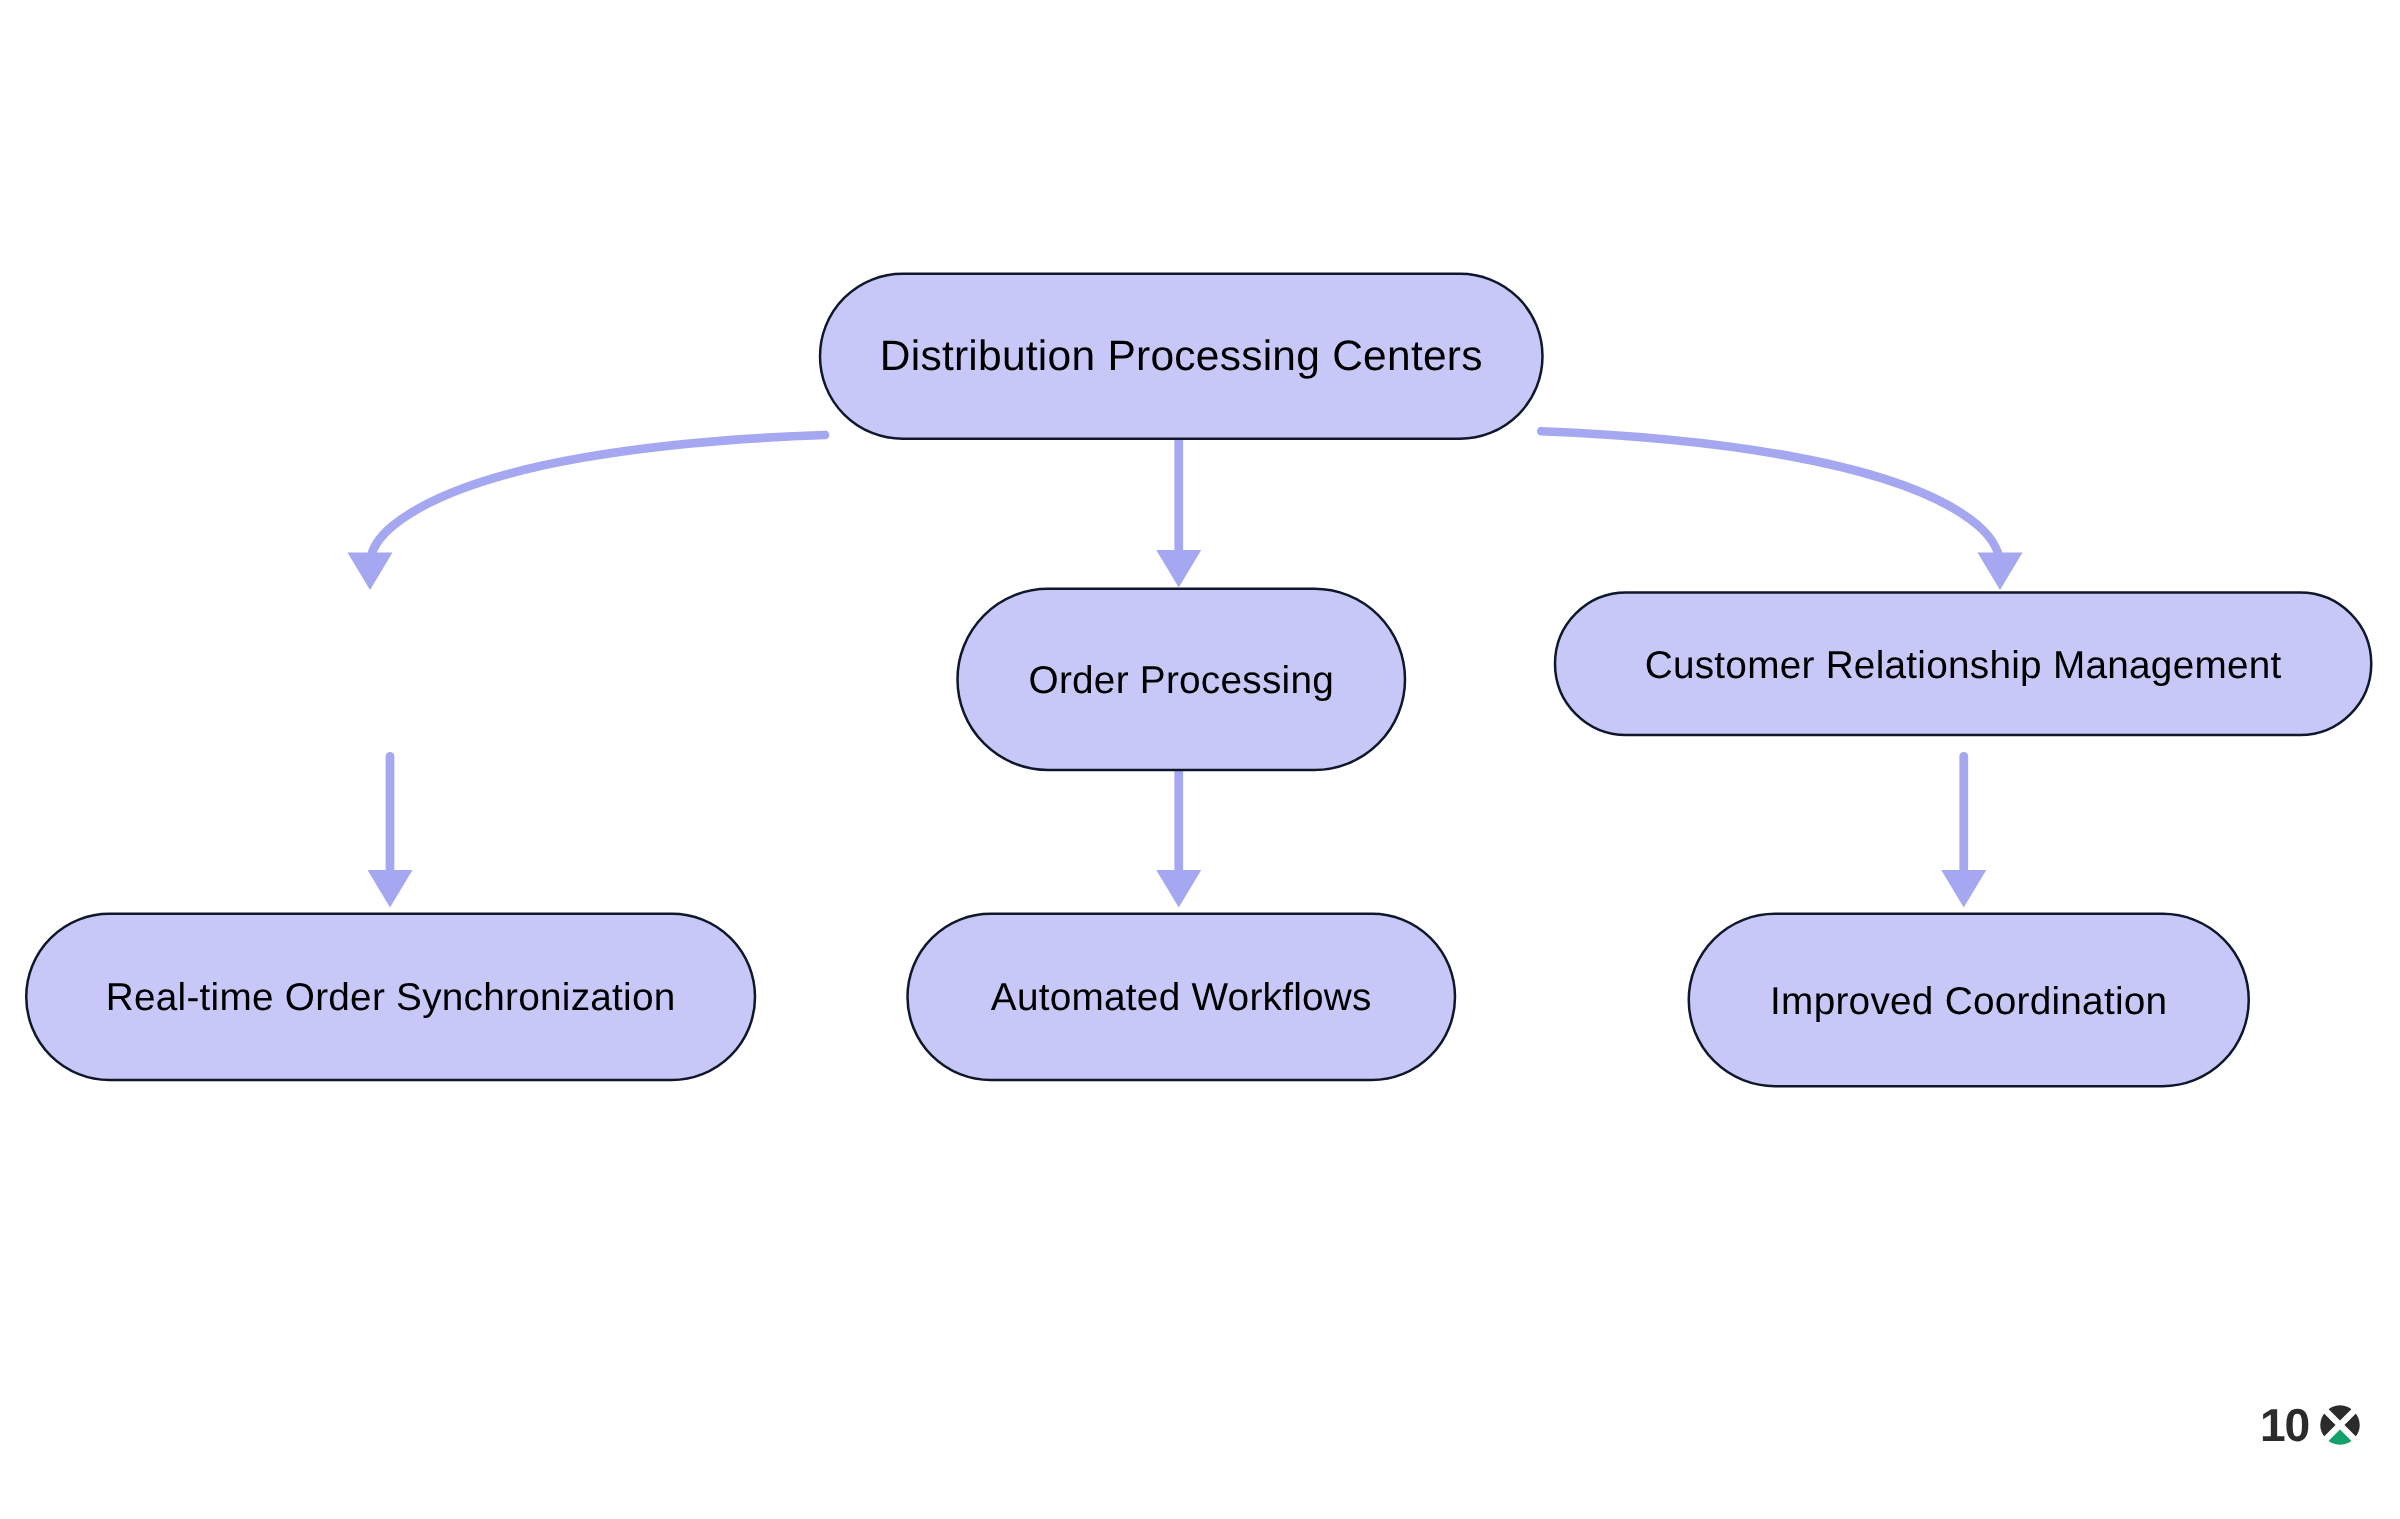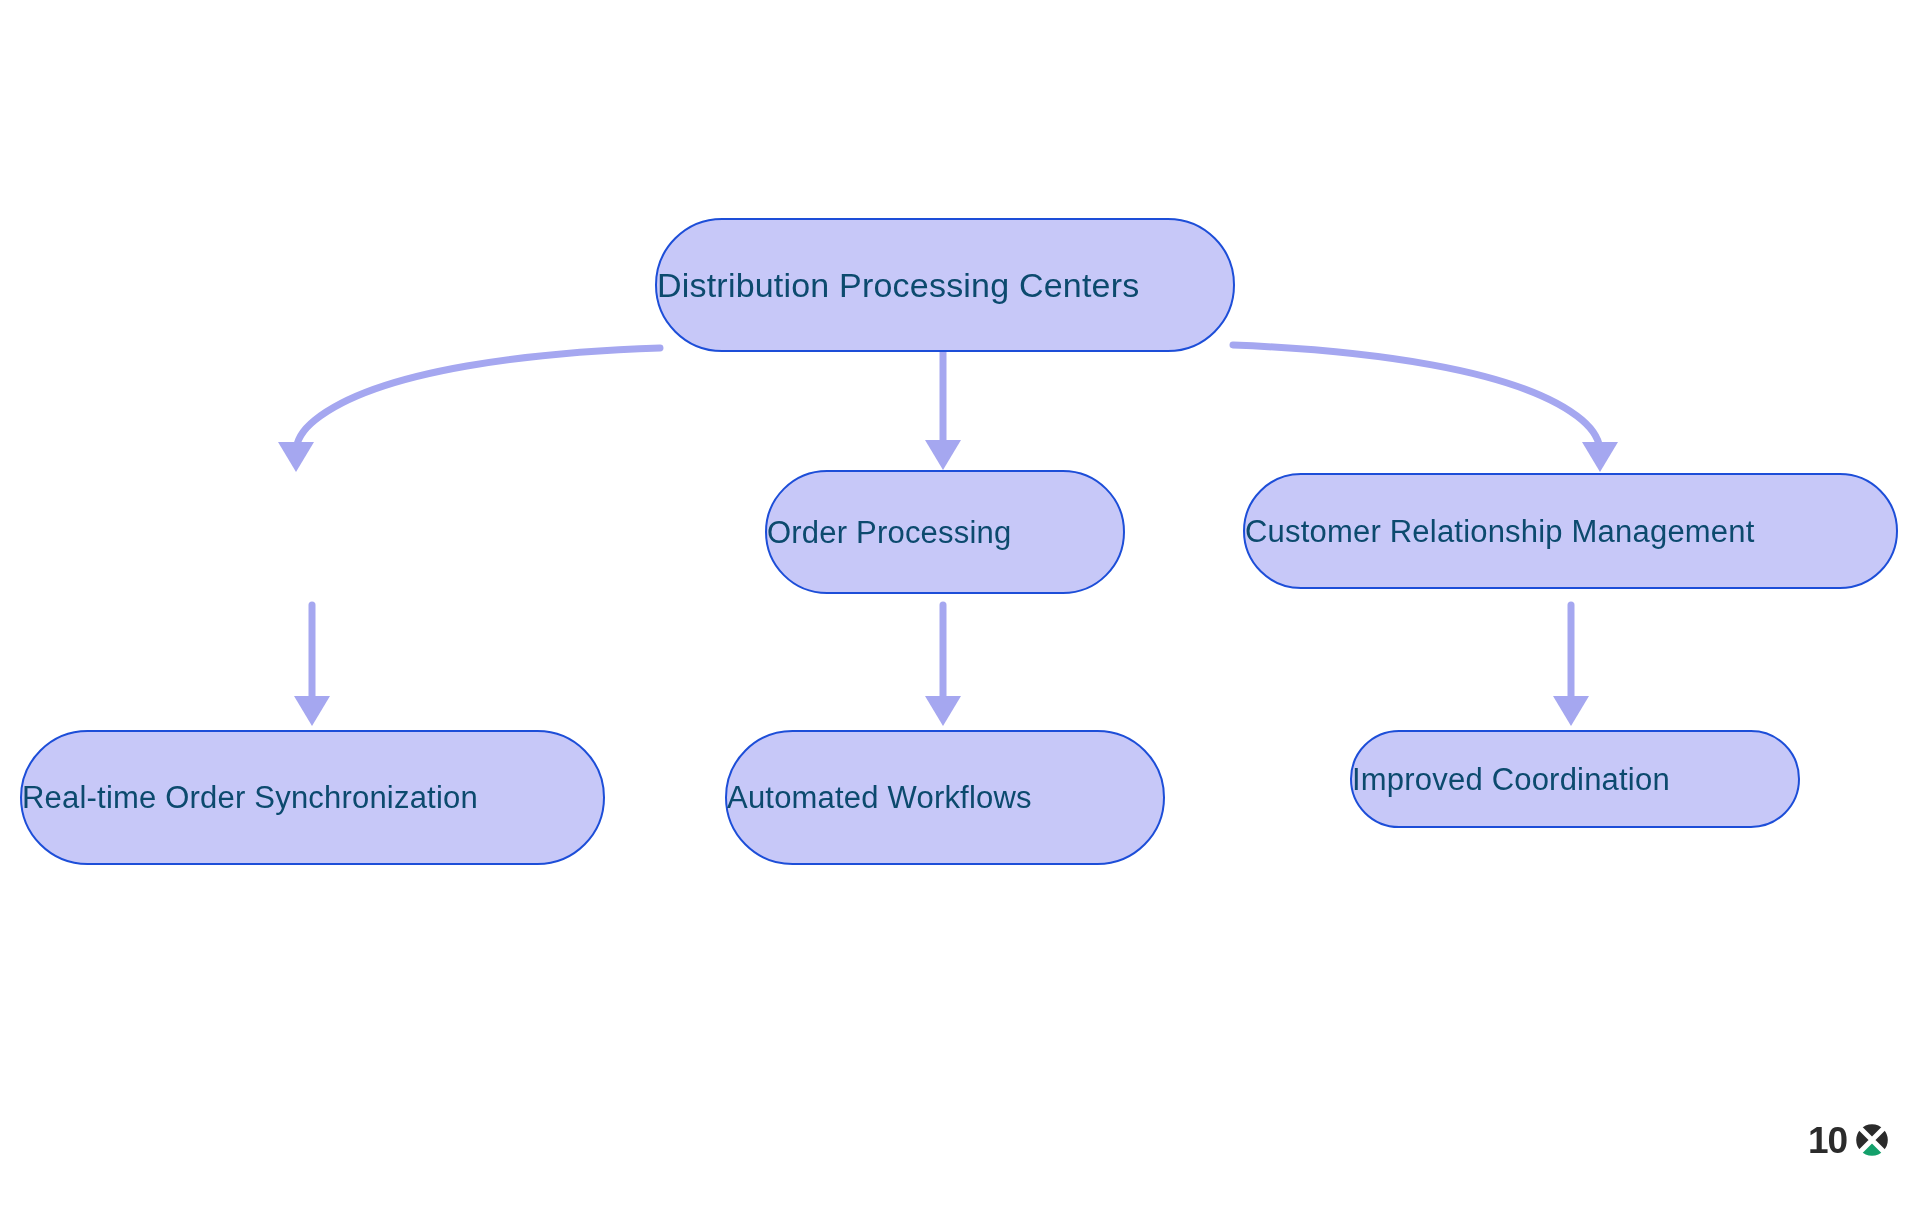--- a/index.html
+++ b/index.html
@@ -26,25 +26,25 @@
     top: 0;
     width: 1920px;
     height: 1215px;
     pointer-events: none;
   }
   .node {
     position: absolute;
     box-sizing: border-box;
     display: flex;
     align-items: center;
-    justify-content: flex-start;
+    justify-content: center;
     background: #c7c8f8;
-    border: 2px solid #1d4ed8;
+    border: 2px solid #0f172a;
     border-radius: 999px;
-    color: #0c4a6e;
+    color: #000000;
     letter-spacing: 0.2px;
     text-align: center;
     white-space: nowrap;
   }
   .node-label {
     display: block;
     line-height: 1;
   }
   .logo {
     position: absolute;
@@ -101,37 +101,37 @@
       <path d="M 1571 605 L 1571 702" fill="none" stroke="#a5a7f0" stroke-width="7" stroke-linecap="round"></path>
       <polygon points="1571,726 1553,696 1589,696" fill="#a5a7f0"></polygon>
     </g>
   </svg>
 
   <div class="node" style="left:655px; top:218px; width:580px; height:134px; font-size:34px;">
     <span class="node-label">Distribution Processing Centers</span>
   </div>
 
 
-  <div class="node" style="left:765px; top:470px; width:360px; height:124px; font-size:31px;">
+  <div class="node" style="left:765px; top:470px; width:360px; height:147px; font-size:31px;">
     <span class="node-label">Order Processing</span>
   </div>
 
   <div class="node" style="left:1243px; top:473px; width:655px; height:116px; font-size:31px;">
     <span class="node-label">Customer Relationship Management</span>
   </div>
 
   <div class="node" style="left:20px; top:730px; width:585px; height:135px; font-size:31px;">
     <span class="node-label">Real-time Order Synchronization</span>
   </div>
 
   <div class="node" style="left:725px; top:730px; width:440px; height:135px; font-size:31px;">
     <span class="node-label">Automated Workflows</span>
   </div>
 
-  <div class="node" style="left:1350px; top:730px; width:450px; height:98px; font-size:31px;">
+  <div class="node" style="left:1350px; top:730px; width:450px; height:140px; font-size:31px;">
     <span class="node-label">Improved Coordination</span>
   </div>
 
   <div class="logo" style="left:1808px; top:1120px;">
     <span class="logo-text">10</span>
     <svg class="logo-mark" width="40" height="40" viewBox="0 0 40 40">
       <circle cx="20" cy="20" r="15" fill="#2b2b2b"></circle>
       <path d="M 20 20 L 31.5 9.5 A 15 15 0 0 0 8.5 9.5 Z" fill="#2b2b2b"></path>
       <path d="M 20 20 L 31.5 30.5 A 15 15 0 0 0 31.5 9.5 Z" fill="#2b2b2b"></path>
       <path d="M 20 20 L 8.5 30.5 A 15 15 0 0 0 31.5 30.5 Z" fill="#14a06b"></path>

